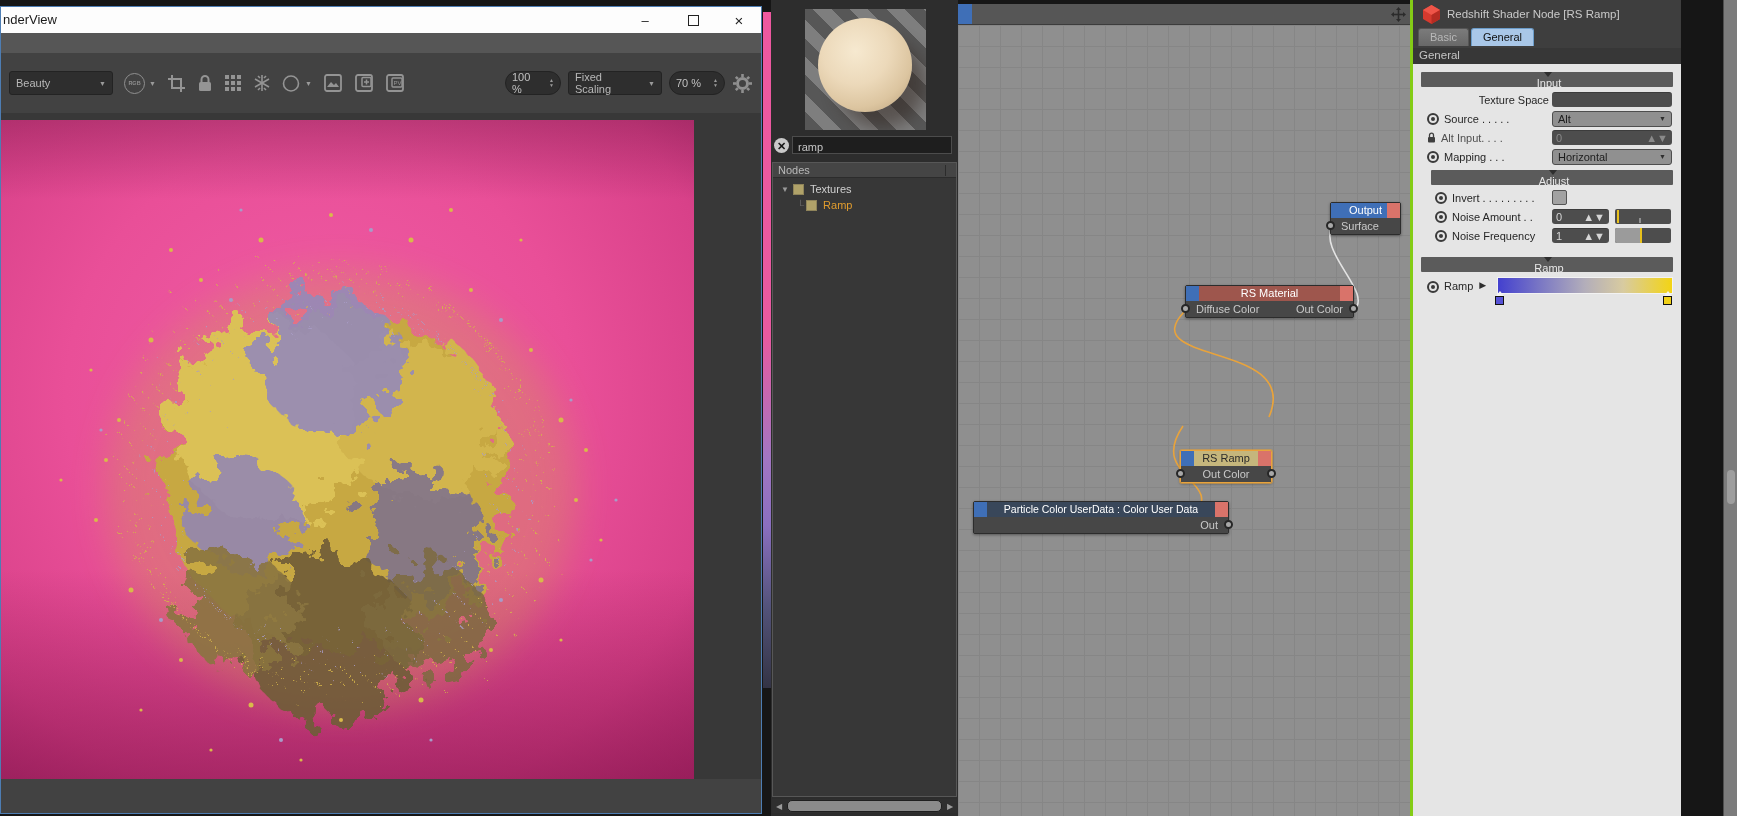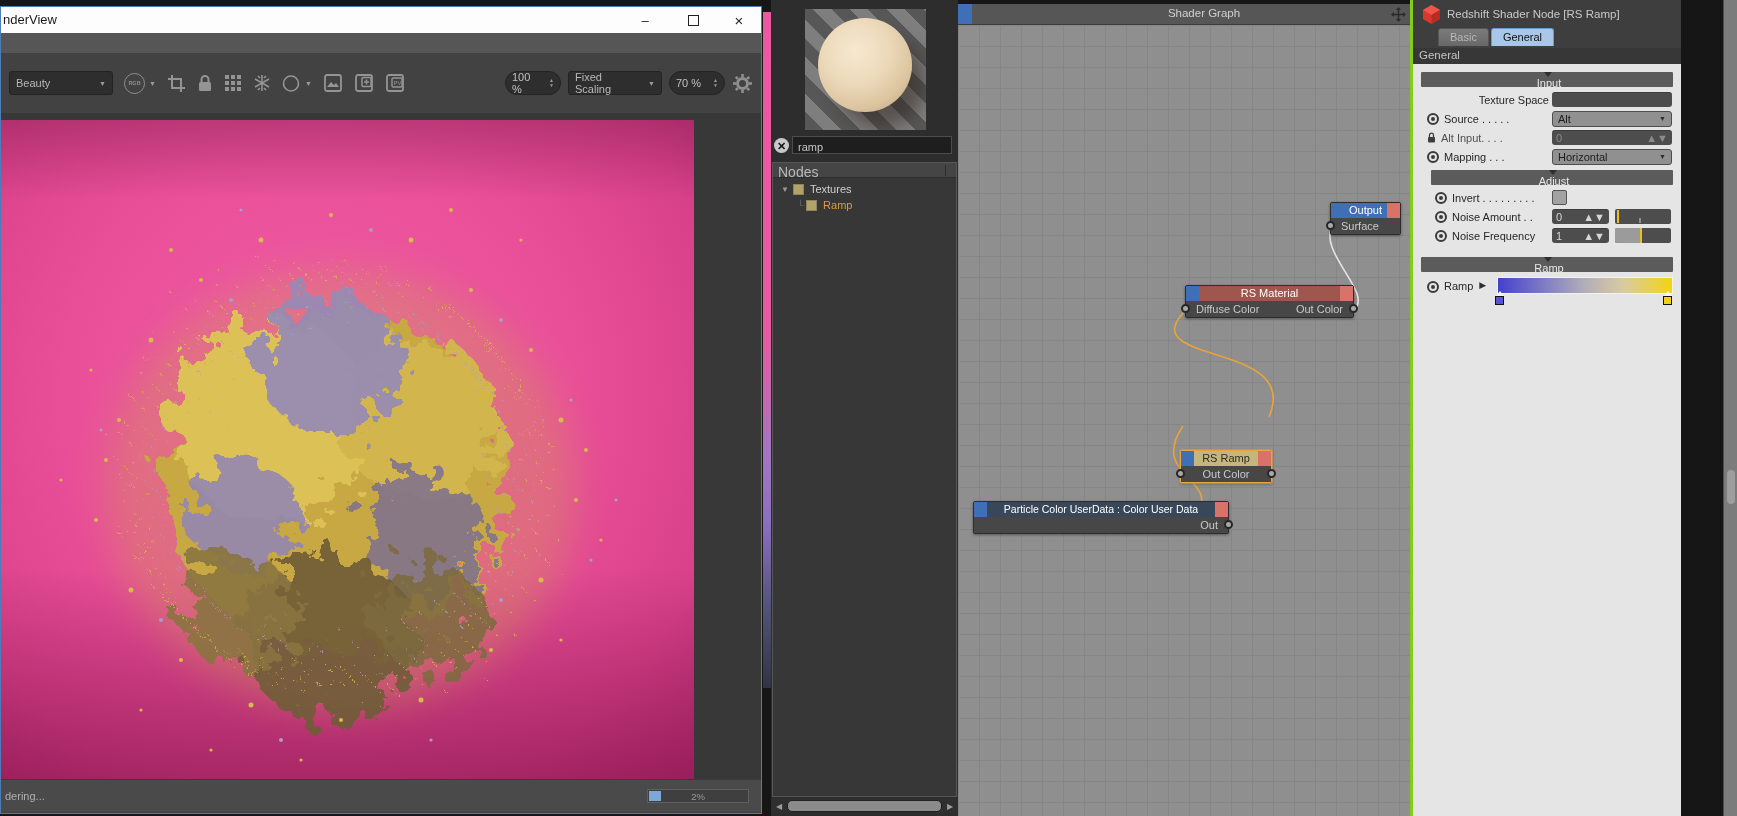--- a/index.html
+++ b/index.html
@@ -49,21 +49,21 @@
   #sphere{position:absolute;left:13px;top:9px;width:94px;height:94px;border-radius:50%;
       background:radial-gradient(circle at 40% 35%,#f6e9d0 0%,#ecd9ba 40%,#dcc5a0 68%,#c3aa85 88%,#b09873 100%);
       box-shadow:16px 18px 16px -2px rgba(45,32,25,.45);}
   #clear-btn{left:3px;top:138px;width:15px;height:15px;border-radius:50%;background:#c9c9c9;color:#161616;
       font-size:11px;font-weight:bold;display:flex;align-items:center;justify-content:center;line-height:0;}
   #search{left:21px;top:136px;width:160px;height:18px;background:#1e1e1e;border:1px solid #4c4c4c;box-sizing:border-box;}
   #search input{width:100%;height:100%;background:transparent;border:0;outline:none;color:#c6c6c6;font-size:11px;padding:0 5px;
       font-family:"Liberation Sans",sans-serif;}
   #nodes-box{left:1px;top:162px;width:185px;height:635px;background:#373737;border:1px solid #575757;box-sizing:border-box;}
   #nodes-header{left:0;top:0;width:100%;height:15px;background:#454545;border-bottom:1px solid #2c2c2c;box-sizing:border-box;}
-  #nodes-header .htext{position:absolute;left:5px;top:1px;font-size:14px;color:#b9b9b9;}
+  #nodes-header .htext{position:absolute;left:5px;top:1px;font-size:11px;color:#b9b9b9;}
   #nodes-header .coldiv{position:absolute;right:10px;top:2px;width:1px;height:11px;background:#2c2c2c;}
   .treerow{position:absolute;left:0;height:14px;display:flex;align-items:center;font-size:11px;color:#cfcfcf;}
   .treerow .sq{width:11px;height:11px;background:#b0a269;border:1px solid #8f845a;box-sizing:border-box;margin-right:6px;}
   .tr-exp{color:#9a9a9a;font-size:8px;margin:0 4px 0 0;}
   .tline{color:#6a6a6a;font-size:10px;margin-right:2px;}
   
   #hscroll{left:1px;top:799px;width:185px;height:14px;background:#2f2f2f;display:flex;align-items:center;}
   #hscroll .arrow{width:14px;text-align:center;font-size:8px;color:#9a9a9a;}
   #hscroll .thumb{flex:1;height:10px;background:#8b8b8b;border-radius:5px;border:1px solid #1f1f1f;margin:0 1px;}
   
@@ -87,21 +87,21 @@
   .port{position:absolute;top:3px;width:5px;height:5px;border-radius:50%;background:#a8a8a8;border:2px solid #262626;}
   .port.l{left:-5px;}.port.r{right:-5px;}
   .ntext-l{position:absolute;left:10px;}.ntext-r{position:absolute;right:10px;}
   
   #inspector{left:1410px;top:0;width:271px;height:816px;background:#e5e5e5;border-left:3px solid #84cc16;box-sizing:border-box;}
   #insp-head{left:0;top:0;width:100%;height:28px;background:#3e3e3e;}
   #insp-title{position:absolute;left:34px;top:8px;font-size:11.5px;color:#c9c9c9;}
   #rs-icon{position:absolute;left:8px;top:4px;}
   #insp-tabs{left:0;top:28px;width:100%;height:20px;background:#3e3e3e;display:flex;gap:2px;padding-left:5px;box-sizing:border-box;}
   .tab{height:17px;line-height:17px;padding:0 11px;font-size:11px;border-radius:3px 3px 0 0;}
-  .tab.inactive{background:linear-gradient(#7b7b7b,#686868);color:#b9b9b9;border:1px solid #555;border-bottom:0;margin-left:20px;}
+  .tab.inactive{background:linear-gradient(#7b7b7b,#686868);color:#b9b9b9;border:1px solid #555;border-bottom:0;}
   .tab.active{background:#a9c7e8;color:#101010;border:1px solid #6b9cc9;border-bottom:0;}
   #insp-section{left:0;top:48px;width:100%;height:16px;background:#373737;color:#c4c4c4;font-size:11.5px;
       padding:1px 0 0 6px;box-sizing:border-box;}
   #insp-body{left:0;top:68px;width:100%;}
   .grp{margin:4px 8px 3px 8px;height:15px;background:#5b5b5b;color:#e8e8e8;font-size:11px;display:flex;align-items:center;
       padding-left:4px;border-radius:1px;flex-direction:column;}
   .grp.sub{margin-left:18px;}
   .grp .tri{width:0;height:0;border-left:4px solid transparent;border-right:4px solid transparent;border-top:5px solid #2e2e2e;margin-right:3px;}
   .irow{height:19px;display:flex;align-items:center;padding-left:14px;font-size:11px;color:#262626;position:relative;}
   .irow.dim{color:#4f4f4f;}
@@ -344,27 +344,20 @@
             <circle cx="280" cy="620" r="2"></circle>
             <circle cx="160" cy="500" r="2"></circle>
           <circle cx="100" cy="310" r="1.6"></circle>
             <circle cx="240" cy="90" r="1.6"></circle>
             <circle cx="615" cy="380" r="1.6"></circle>
         </g>
       </svg>
     </div>
   </div>
 
-  <div class="abs" id="rv-status">
-    <span class="abs" id="status-text">dering...</span>
-    <div class="abs" id="progress">
-      <div class="fill"></div>
-      <div class="ptext">2%</div>
-    </div>
-  </div>
 </div>
 
 <div class="abs" id="gap-strip"></div>
 
 <div class="abs" id="browser">
   <div class="abs" id="thumb">
     <div id="sphere"></div>
   </div>
   <div class="abs" id="clear-btn">
     <span>✕</span>
@@ -391,21 +384,20 @@
   <div class="abs" id="hscroll">
     <span class="arrow">◀</span>
     <span class="thumb"></span>
     <span class="arrow">▶</span>
   </div>
 </div>
 
 <div class="abs" id="graph">
   <div class="abs" id="graph-titlebar">
     <span class="bluesq"></span>
-    <span class="abs" id="graph-title">Shader Graph</span>
     <span class="gico" style="right:44px;">
       <svg width="15" height="15" viewBox="0 0 15 15">
           <g fill="#2b2b2b">
         <path d="M7.5 0 l2.5 3 h-5 z"></path>
             <path d="M7.5 15 l-2.5-3 h5 z"></path>
         <path d="M0 7.5 l3-2.5 v5 z"></path>
             <path d="M15 7.5 l-3 2.5 v-5 z"></path>
         <rect x="6.7" y="3" width="1.6" height="9"></rect>
             <rect x="3" y="6.7" width="9" height="1.6"></rect>
           </g>

